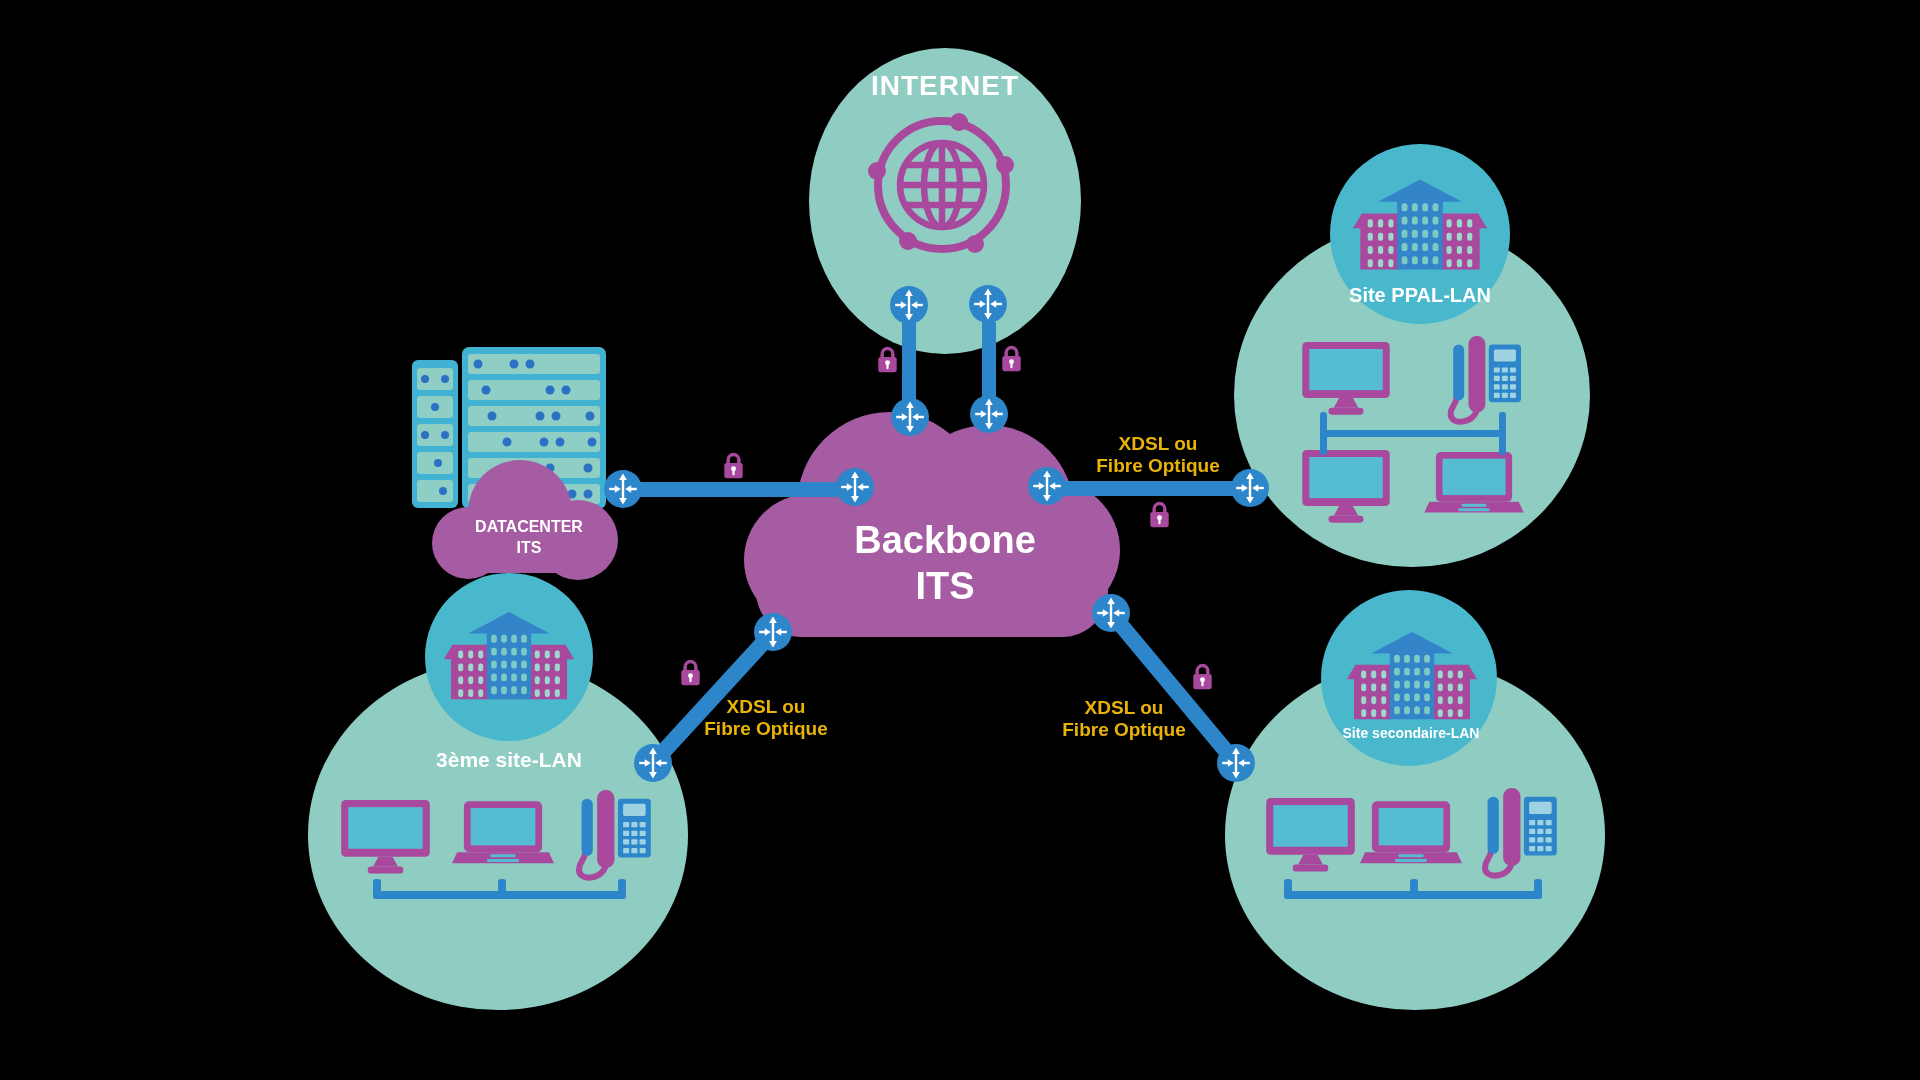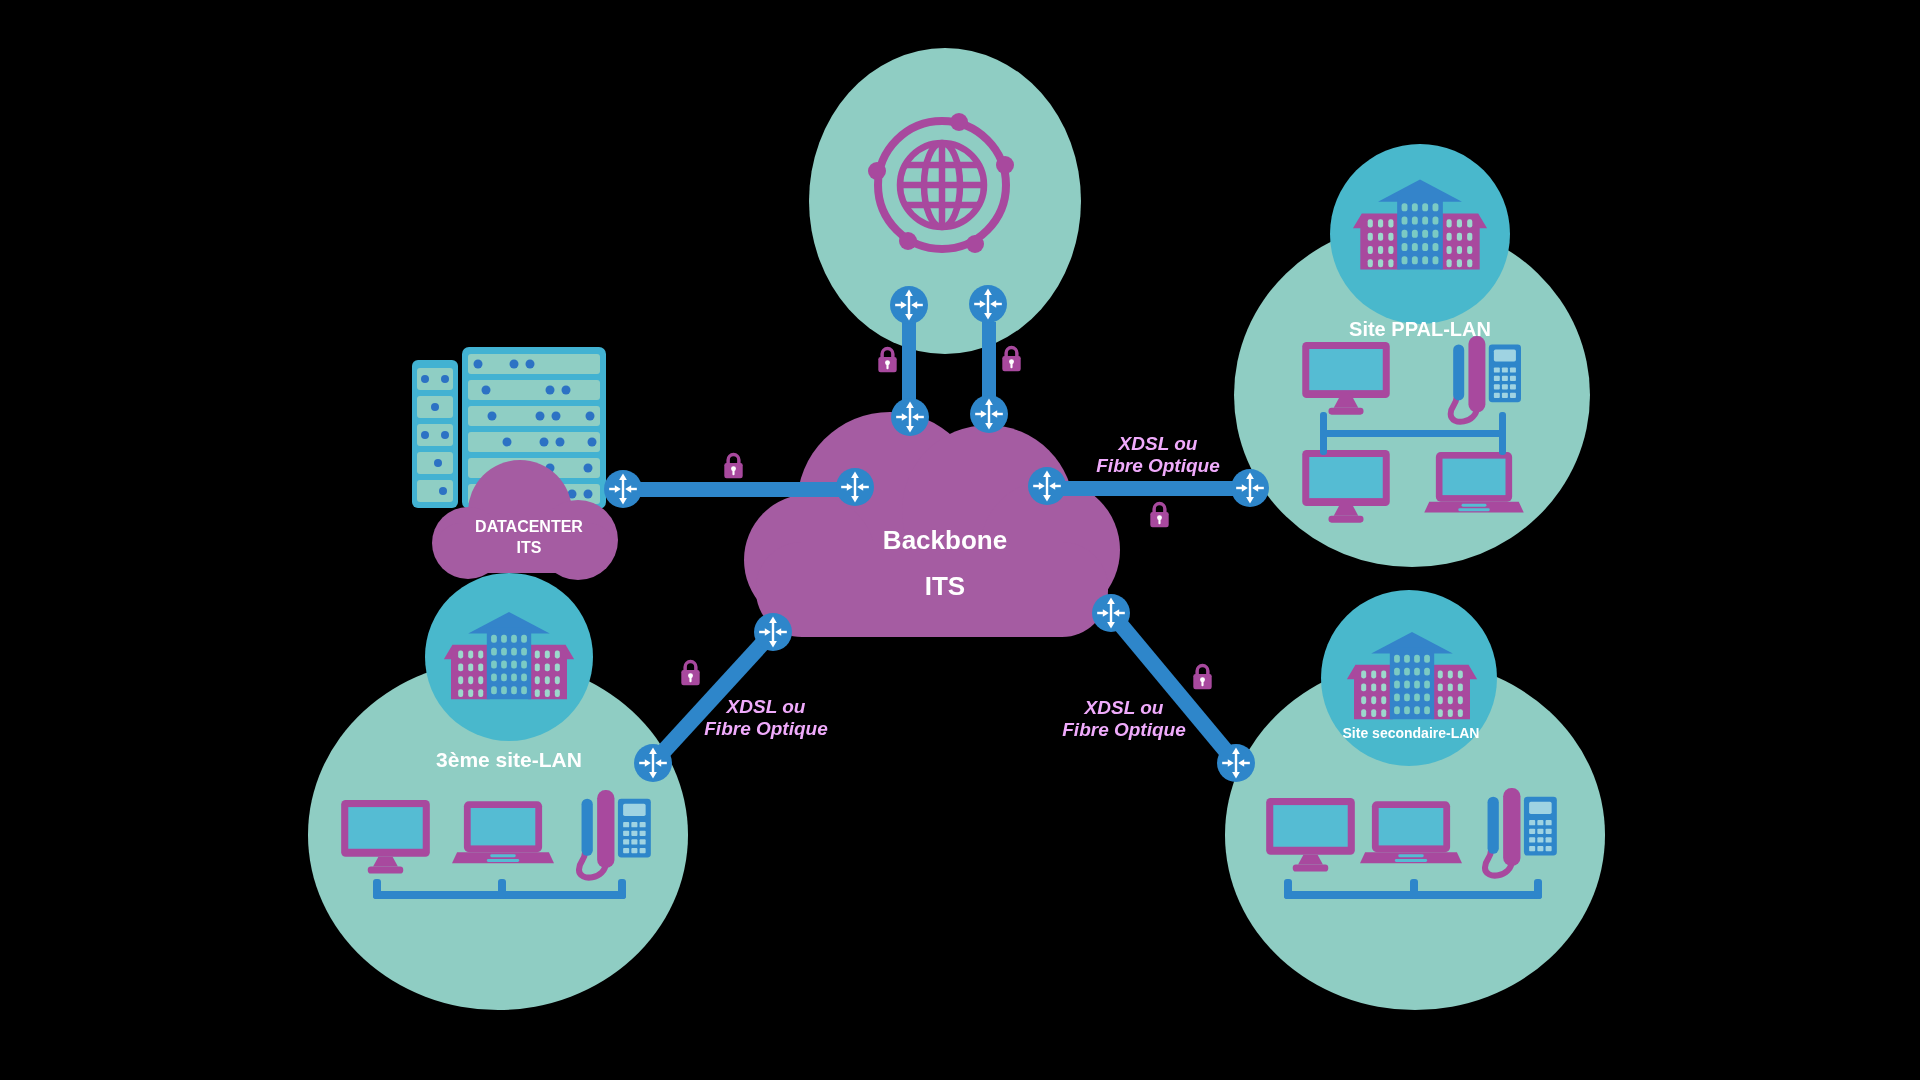--- a/index.html
+++ b/index.html
@@ -2,21 +2,21 @@
 <html><head>
 <meta charset="utf-8">
 <style>
   html,body{margin:0;padding:0;background:#000;}
   #stage{position:relative;width:1920px;height:1080px;background:#000;overflow:hidden;
          font-family:"Liberation Sans", sans-serif;}
   .blob{position:absolute;border-radius:50%;background:#8FCDC3;}
   .blob.bright{background:#49B8CC;}
   .bar{position:absolute;background:#2E86CA;border-radius:3px;}
   .lbl{position:absolute;text-align:center;font-weight:700;color:#fff;}
-  .lbl.purple{color:#f0abfc;font-style:italic;}
+  .lbl.purple{color:#eab308;}
   svg.icon{position:absolute;overflow:visible;}
   #connectors{position:absolute;left:0;top:0;pointer-events:none;}
 </style>
 </head>
 <body>
 
 <div id="stage">
 
   <svg width="0" height="0" style="position:absolute">
     <defs>
@@ -352,32 +352,33 @@
       <use href="#sym-laptop"></use>
     </svg>
   <svg class="icon" style="left:1477px;top:788px;width:80px;height:97px">
       <use href="#sym-phone"></use>
     </svg>
   <div class="bar" style="left:1284px;top:891px;width:258px;height:8px"></div>
   <div class="bar" style="left:1284px;top:879px;width:8px;height:20px"></div>
   <div class="bar" style="left:1410px;top:879px;width:8px;height:20px"></div>
   <div class="bar" style="left:1534px;top:879px;width:8px;height:20px"></div>
 
-
-  <div class="lbl" style="left:795px;top:517px;width:300px;font-size:26px;line-height:46px;">
+  <div class="lbl" style="left:815px;top:70px;width:260px;font-size:28px;letter-spacing:1px;">INTERNET</div>
+
+  <div class="lbl" style="left:795px;top:517px;width:300px;font-size:38px;line-height:46px;">
     <span>Backbone</span><br>
     <span>ITS</span>
   </div>
 
   <div class="lbl" style="left:439px;top:516px;width:180px;font-size:16px;line-height:21px;">
     <span>DATACENTER</span><br>
     <span>ITS</span>
   </div>
 
-  <div class="lbl" style="left:1320px;top:284px;width:200px;font-size:20px;margin-top:34px;">Site PPAL-LAN</div>
+  <div class="lbl" style="left:1320px;top:284px;width:200px;font-size:20px;">Site PPAL-LAN</div>
   <div class="lbl" style="left:409px;top:748px;width:200px;font-size:21px;">3ème site-LAN</div>
   <div class="lbl" style="left:1291px;top:725px;width:240px;font-size:14px;">Site secondaire-LAN</div>
 
   <div class="lbl purple" style="left:1058px;top:433px;width:200px;font-size:19px;line-height:22px;">
     <span>XDSL ou</span><br>
     <span>Fibre Optique</span>
   </div>
   <div class="lbl purple" style="left:666px;top:696px;width:200px;font-size:19px;line-height:22px;">
     <span>XDSL ou</span><br>
     <span>Fibre Optique</span>

